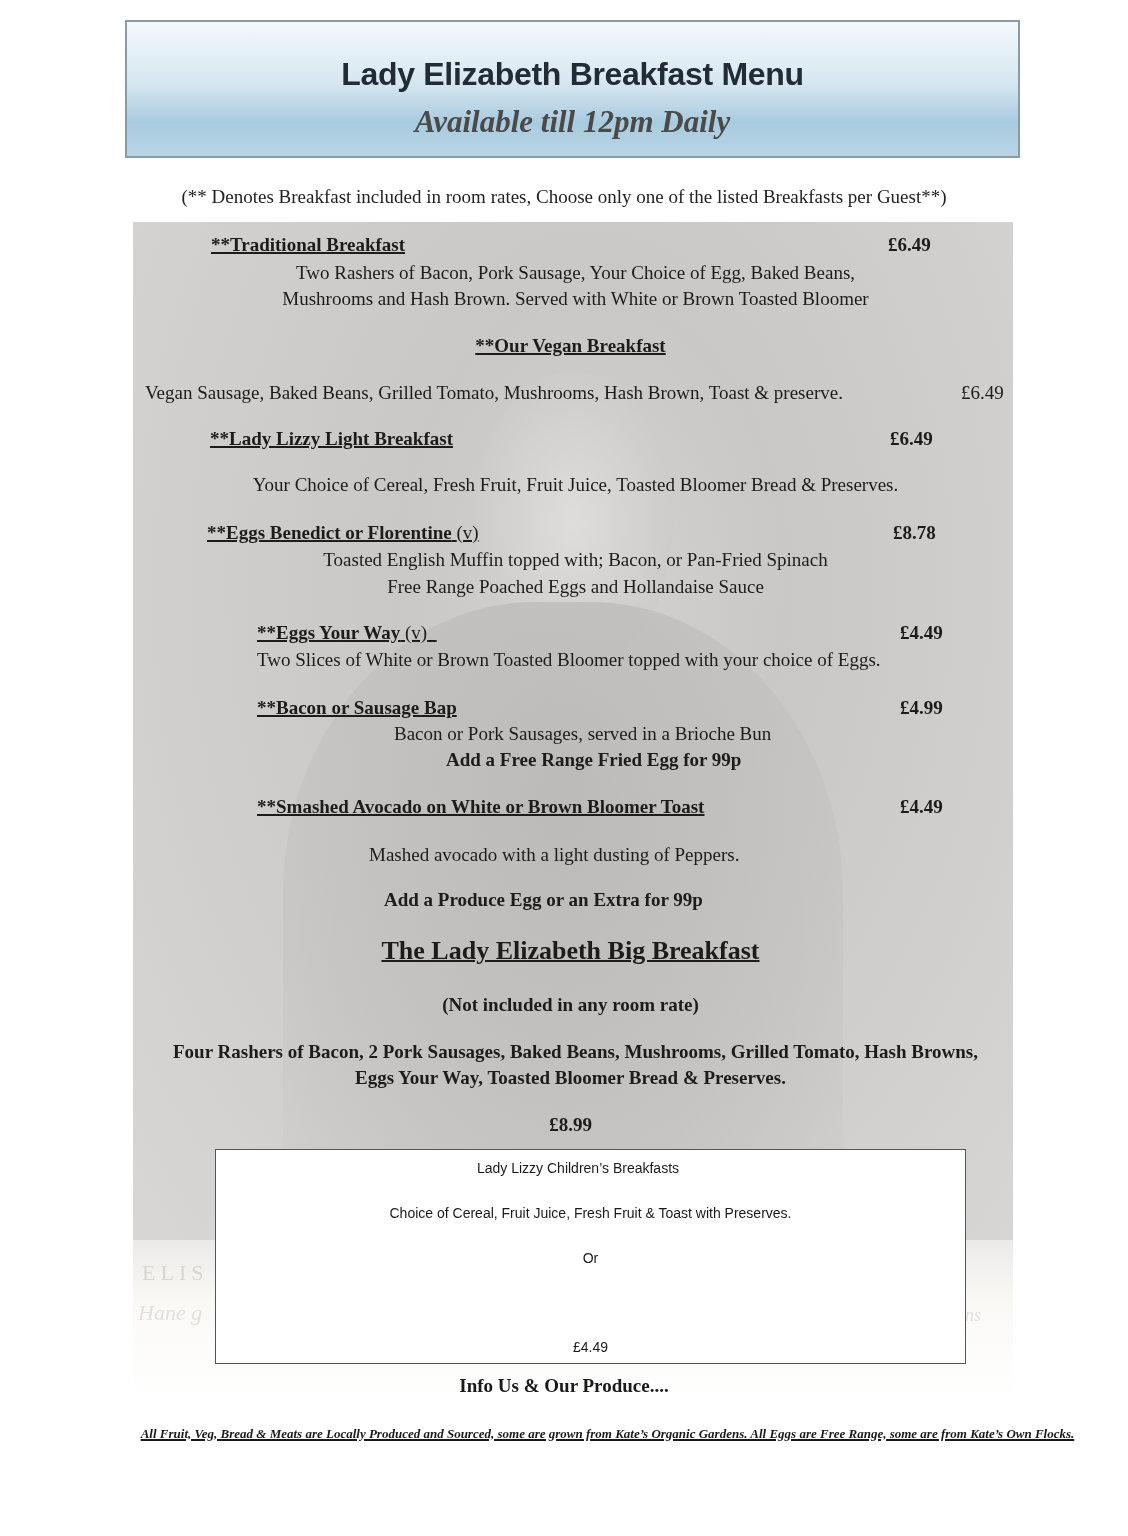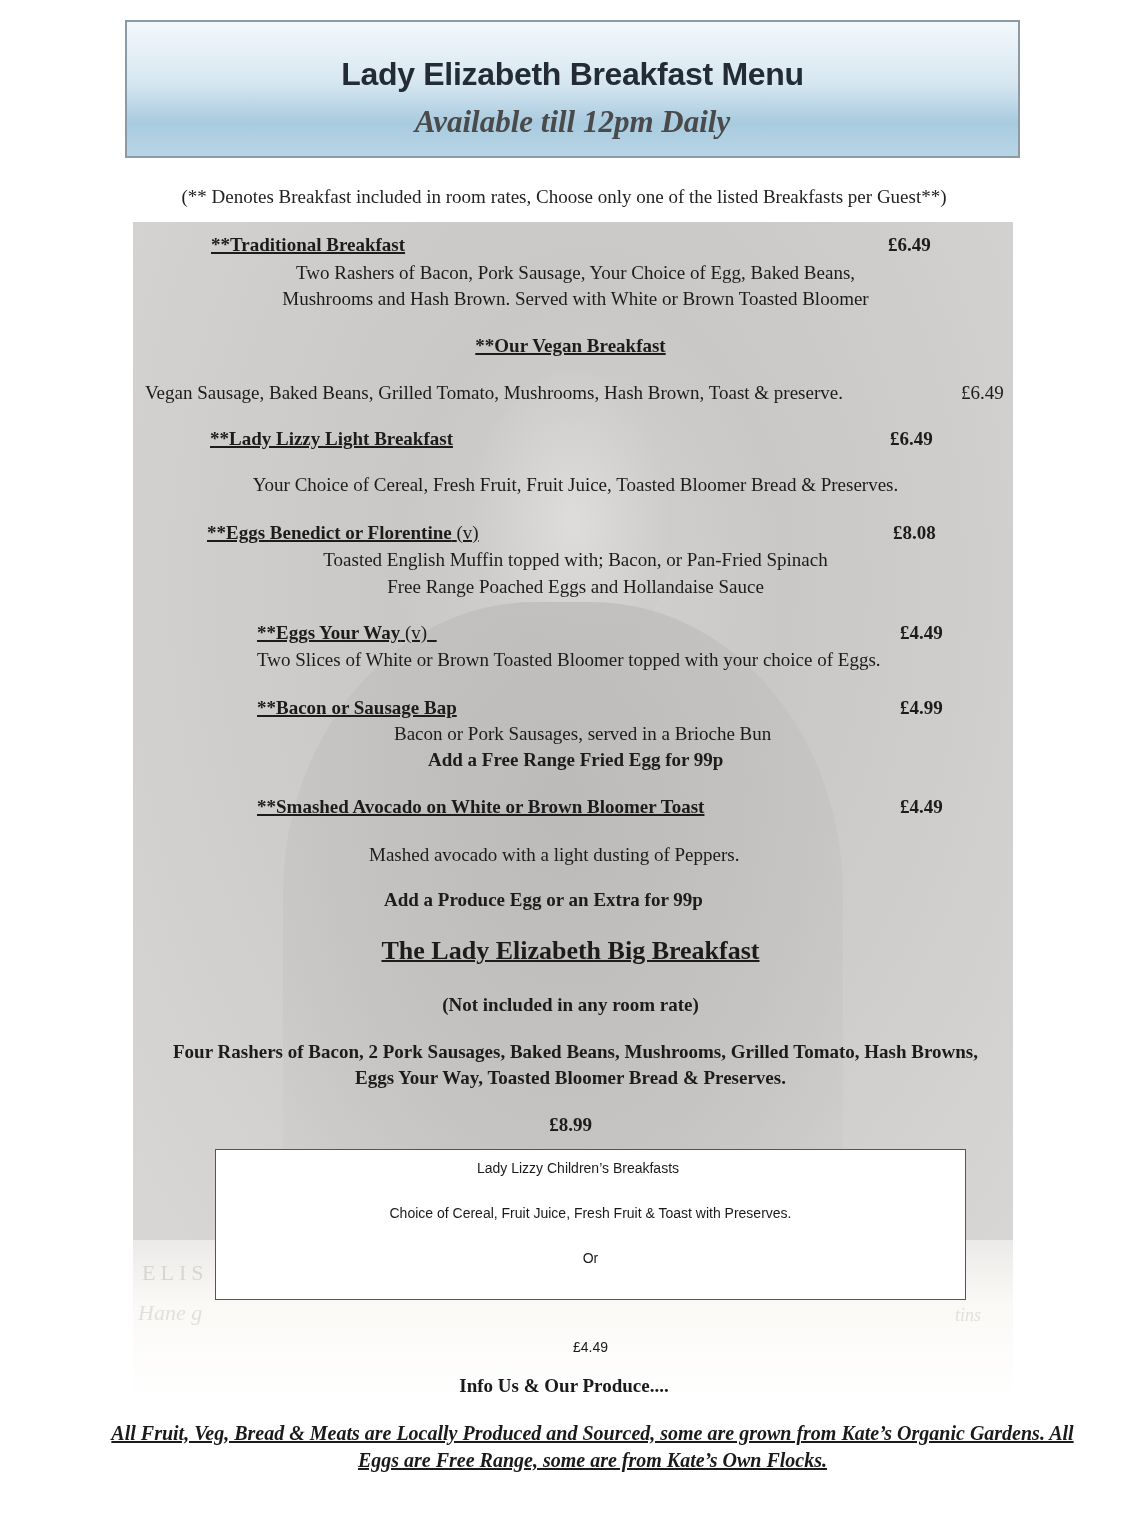--- a/index.html
+++ b/index.html
@@ -24,27 +24,27 @@
   .engrave-caption { position:absolute; left:142px; top:1260px; font-family:"Liberation Serif", serif; font-size:22px; letter-spacing:5px; color:#d8d6d2; }
   .engrave-script { position:absolute; left:138px; top:1300px; font-family:"Liberation Serif", serif; font-style:italic; font-size:22px; color:#e2e0dc; }
   .engrave-script-r { position:absolute; left:955px; top:1305px; font-family:"Liberation Serif", serif; font-style:italic; font-size:18px; color:#e2e0dc; }
 
   .t { position:absolute; font-family:"Liberation Serif", serif; font-size:19px; color:#1c1c1c; white-space:nowrap; }
   .c { left:0; right:12px; text-align:center;margin-left:35px; }
   .h { font-weight:bold; text-decoration:underline; text-decoration-thickness:2px; }
   .p { font-weight:bold; }
   .b { font-weight:bold; }
 
-  .kids-box { position:absolute; left:215px; top:1149px; width:751px; height:151px; box-sizing:border-box;
+  .kids-box { position:absolute; left:215px; top:1149px; width:751px; height:215px; box-sizing:border-box;
     border:1.5px solid #555; background:#ffffff; font-family:"Liberation Sans", sans-serif; font-size:14px; color:#1a1a1a; }
   .kids-box .k { position:absolute; left:0; right:0; text-align:center; }
 
   .footer-title { position:absolute; left:0; right:0; top:1375px; text-align:center; font-weight:bold; font-size:19px; font-family:"Liberation Serif", serif; }
-  .footer-text { position:absolute; left:110px; width:965px; top:1420px; text-align:center; font-family:"Liberation Serif", serif;
-    font-weight:bold; font-style:italic; font-size:20px; line-height:27px; text-decoration:underline; text-decoration-thickness:2px; }
+  .footer-text { position:absolute; left:125px; width:965px; top:1420px; text-align:center; font-family:"Liberation Serif", serif;
+    font-weight:bold; font-style:italic; font-size:13px; line-height:27px; text-decoration:underline; text-decoration-thickness:2px; }
 </style>
 </head>
 <body>
 
 <div class="header-box">
   <div class="header-title">Lady Elizabeth Breakfast Menu</div>
   <div class="header-sub">Available till 12pm Daily</div>
 </div>
 
 <div class="note">(** Denotes Breakfast included in room rates, Choose only one of the listed Breakfasts per Guest**)</div>
@@ -75,39 +75,39 @@
   <div class="t h" style="left:210px; top:428px;">**Lady Lizzy Light Breakfast</div>
   <div class="t p" style="left:890px; top:428px;">£6.49</div>
   <div class="t c" style="top:474px;">Your Choice of Cereal, Fresh Fruit, Fruit Juice, Toasted Bloomer Bread &amp; Preserves.</div>
 </div>
 
 <div>
   <div class="t" style="left:207px; top:522px; text-decoration:underline; text-decoration-thickness:2px;">
     <span class="b">**Eggs Benedict or Florentine</span>
     <span>(v)</span>
   </div>
-  <div class="t p" style="left:893px; top:522px;">£8.08</div>
+  <div class="t p" style="left:893px; top:522px;">£8.78</div>
   <div class="t c" style="top:549px;">Toasted English Muffin topped with; Bacon, or Pan-Fried Spinach</div>
   <div class="t c" style="top:576px;">Free Range Poached Eggs and Hollandaise Sauce</div>
 </div>
 
 <div>
   <div class="t" style="left:257px; top:622px; text-decoration:underline; text-decoration-thickness:2px;">
     <span class="b">**Eggs Your Way</span>
     <span>(v)</span>&nbsp;&nbsp;
   </div>
   <div class="t p" style="left:900px; top:622px;">£4.49</div>
   <div class="t" style="left:257px; top:649px;">Two Slices of White or Brown Toasted Bloomer topped with your choice of Eggs.</div>
 </div>
 
 <div>
   <div class="t h" style="left:257px; top:697px;">**Bacon or Sausage Bap</div>
   <div class="t p" style="left:900px; top:697px;">£4.99</div>
   <div class="t" style="left:394px; top:723px;">Bacon or Pork Sausages, served in a Brioche Bun</div>
-  <div class="t b" style="left:428px; top:749px;">Add a Free Range Fried Egg for 99p</div>
+  <div class="t b" style="left:446px; top:749px;">Add a Free Range Fried Egg for 99p</div>
 </div>
 
 <div>
   <div class="t h" style="left:257px; top:796px;">**Smashed Avocado on White or Brown Bloomer Toast</div>
   <div class="t p" style="left:900px; top:796px;">£4.49</div>
   <div class="t" style="left:369px; top:844px;">Mashed avocado with a light dusting of Peppers.</div>
   <div class="t b" style="left:384px; top:889px;">Add a Produce Egg or an Extra for 99p</div>
 </div>
 
 <div>

